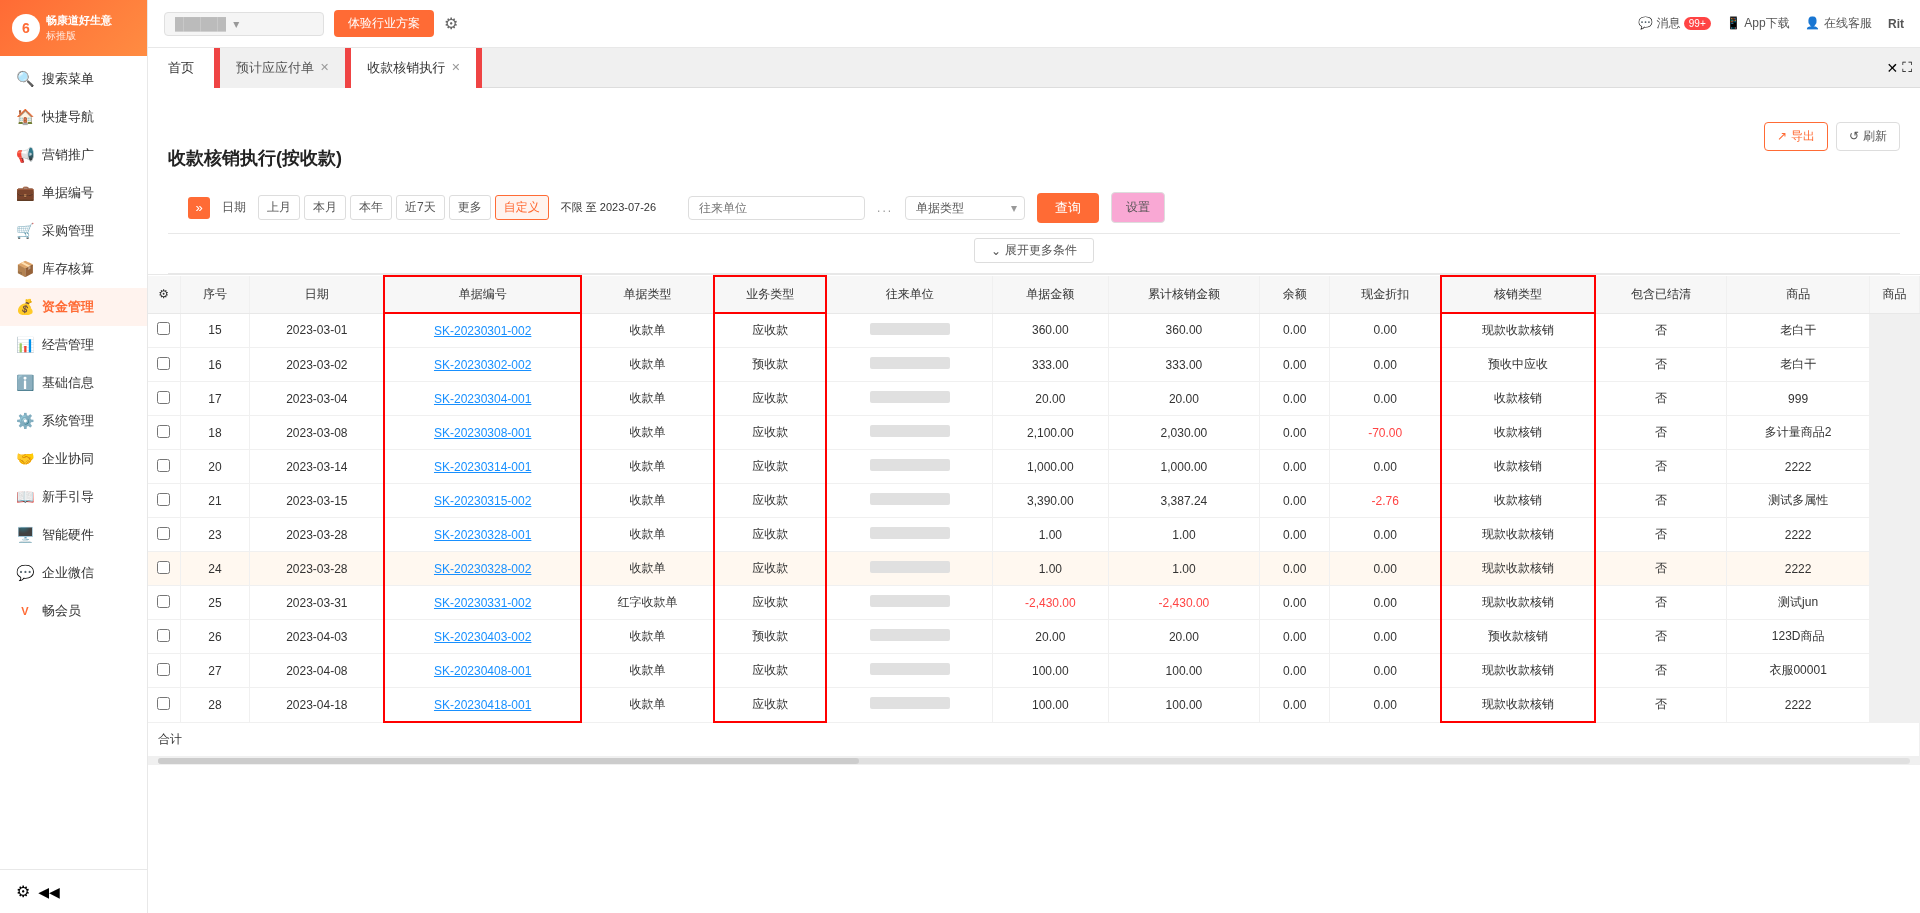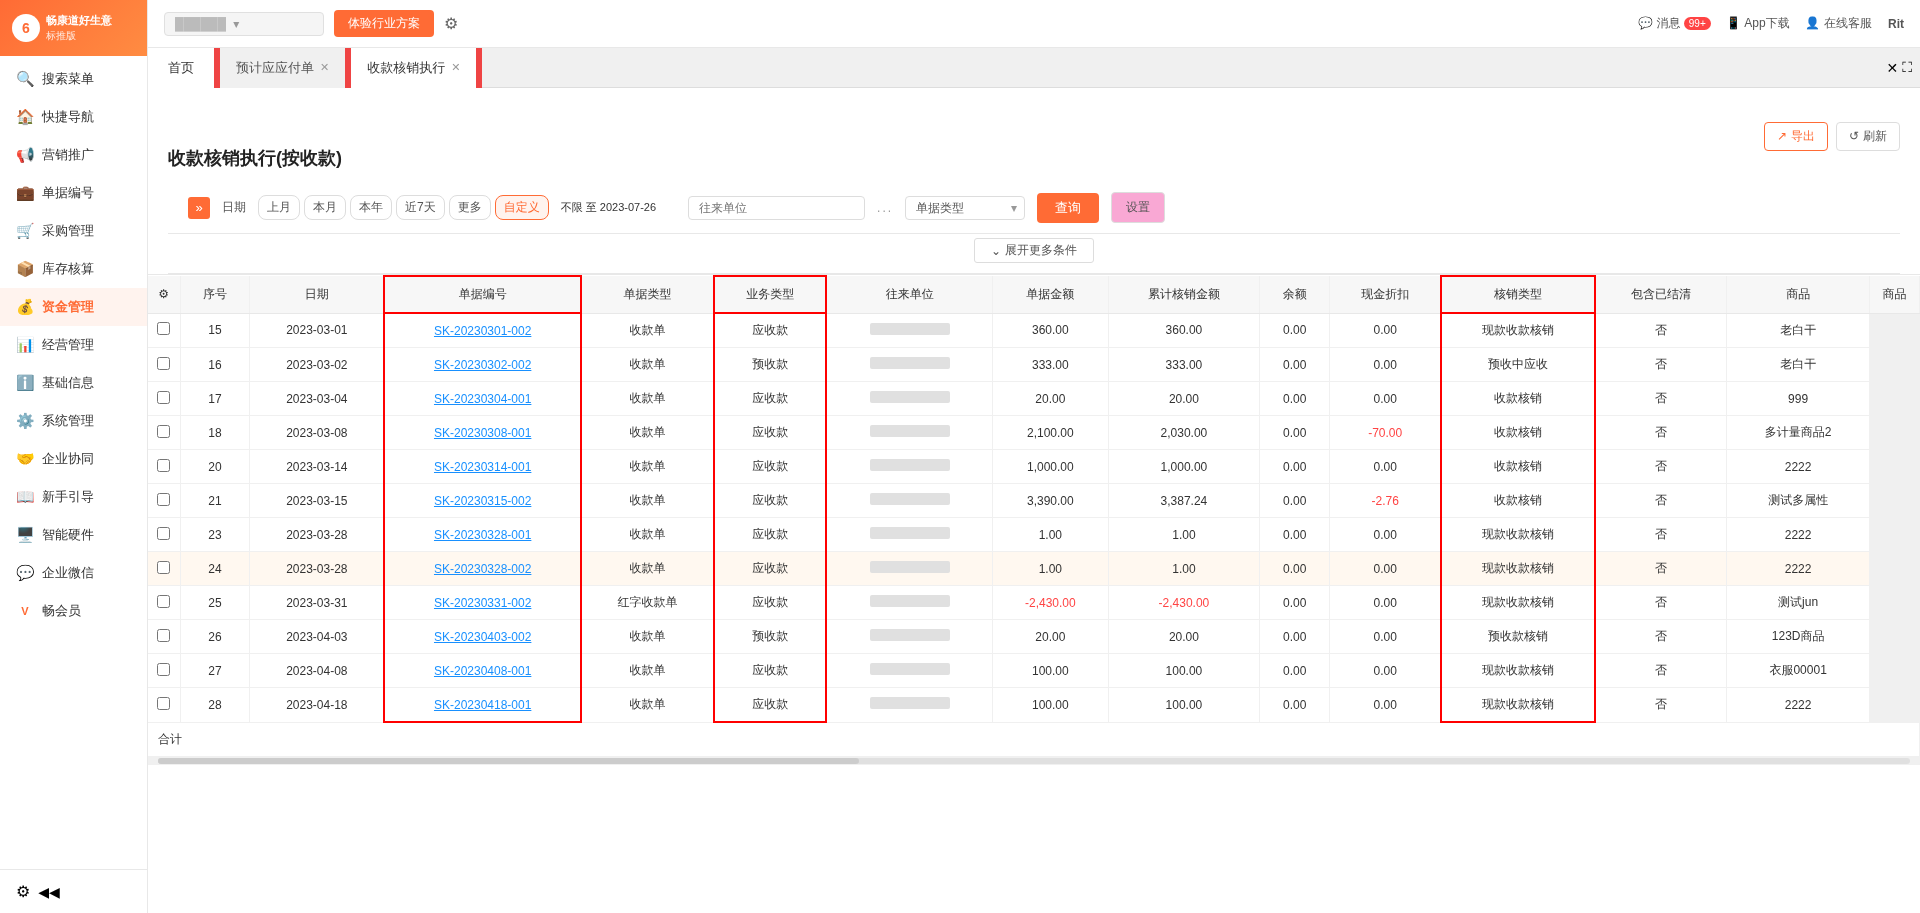--- a/index.html
+++ b/index.html
@@ -133,21 +133,21 @@
     .filter-toggle {
       background: #ff6b35; color: #fff;
       border: none; border-radius: 3px;
       width: 22px; height: 22px; cursor: pointer;
       display: flex; align-items: center; justify-content: center;
       font-size: 13px;
     }
     .filter-date-btns { display: flex; gap: 4px; }
     .filter-date-btn {
       padding: 3px 8px; border: 1px solid #ddd;
-      border-radius: 8px; cursor: pointer; font-size: 12px; color: #555;
+      border-radius: 3px; cursor: pointer; font-size: 12px; color: #555;
       background: #fff;
     }
     .filter-date-btn.custom {
       background: #fff3ee; border-color: #ff6b35; color: #ff6b35;
     }
     .filter-input {
       border: 1px solid #ddd; border-radius: 4px;
       padding: 4px 10px; font-size: 12px; color: #555;
       min-width: 140px;
     }

